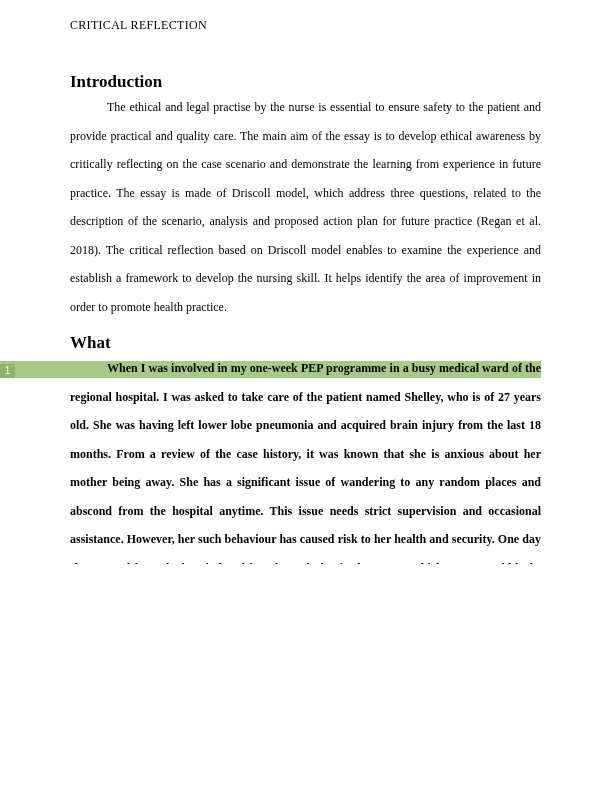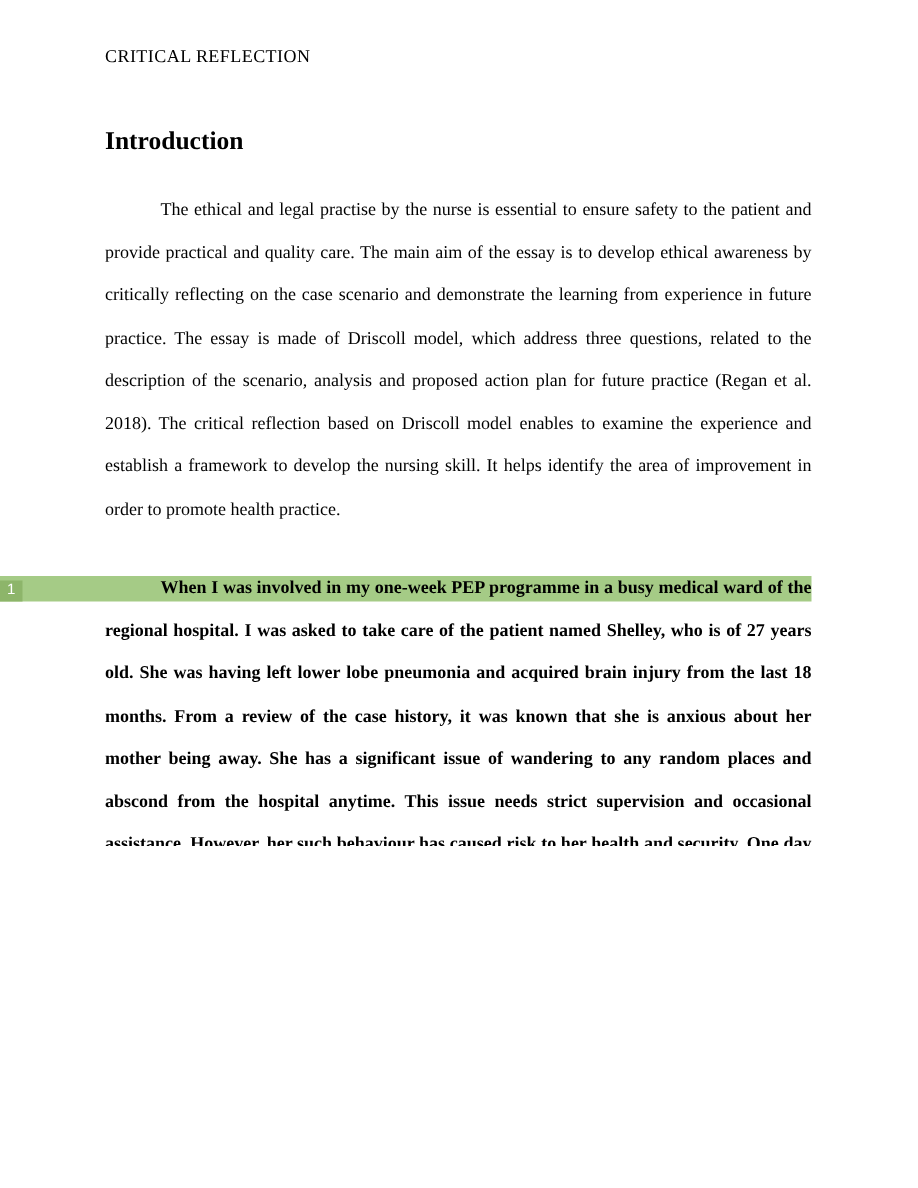--- a/index.html
+++ b/index.html
@@ -4,42 +4,42 @@
 <style>
   * { box-sizing: border-box; }
   html, body { margin: 0; padding: 0; background: #ffffff; }
   .page {
     width: 612px;
     height: 564px;
     position: relative;
     background: #ffffff;
     color: #000000;
     font-family: "Liberation Serif", "DejaVu Serif", serif;
-    padding: 30px 71px 0 70px;
+    padding: 18px 71px 0 70px;
     overflow: hidden;
   }
   h2, p { margin: 0; padding: 0; }
   .running-header {
     font-size: 12px;
     line-height: 14px;
     letter-spacing: 0.3px;
   }
   .section-heading {
     font-size: 17px;
     font-weight: bold;
     line-height: 15px;
   }
   .h-intro { margin-top: 42px; }
   .h-what  { margin-top: 14px; }
   .body-para {
     font-size: 12px;
     line-height: 28.5px;
     text-align: justify;
     text-indent: 37px;
-    margin-top: 24px;
+    margin-top: 4px;
   }
   .para-what { position: relative; }
   .para-what .text-layer { position: relative; z-index: 1; font-weight: bold; }
   .highlight-band {
     position: absolute;
     left: -70px;
     right: 0;
     top: 7px;
     height: 17px;
     z-index: 0;
@@ -63,20 +63,21 @@
 <body>
 
 <div class="page">
 
   <div class="running-header">CRITICAL REFLECTION</div>
 
   <h2 class="section-heading h-intro">Introduction</h2>
 
   <p class="body-para">The ethical and legal practise by the nurse is essential to ensure safety to the patient and provide practical and quality care. The main aim of the essay is to develop ethical awareness by critically reflecting on the case scenario and demonstrate the learning from experience in future practice. The essay is made of Driscoll model, which address three questions, related to the description of the scenario, analysis and proposed action plan for future practice (Regan et al. 2018). The critical reflection based on Driscoll model enables to examine the experience and establish a framework to develop the nursing skill. It helps identify the area of improvement in order to promote health practice.</p>
 
+  <h2 class="section-heading h-what">What</h2>
 
   <p class="body-para para-what">
     <span class="highlight-band" style="background: rgb(165, 203, 134);"></span>
     <span class="comment-marker" style="background: rgb(141, 181, 106);">1</span>
     <span class="text-layer"><span>When I was involved in my one-week PEP programme in a busy medical ward of the</span><span> regional hospital. I was asked to take care of the patient named Shelley, who is of 27 years old. She was having left lower lobe pneumonia and acquired brain injury from the last 18 months. From a review of the case history, it was known that she is anxious about her mother being away. She has a significant issue of wandering to any random places and abscond from the hospital anytime. This issue needs strict supervision and occasional assistance. However, her such behaviour has caused risk to her health and security. One day she escaped from the hospital and found wandering in the streets, which was several blocks away from the hospital. However, the local police found her after they receive a call from the concerned resident. The case depicts the negligence and ignorance from the end of hospital care management, which has led to the emergence of such a situation. I was advised in the handover that shelly shall be nursed in bed at all times, with her bed rails raised and close door all the time. I was also instructed to administer</span></span>
   </p>
 
 </div>
 
 </body></html>

